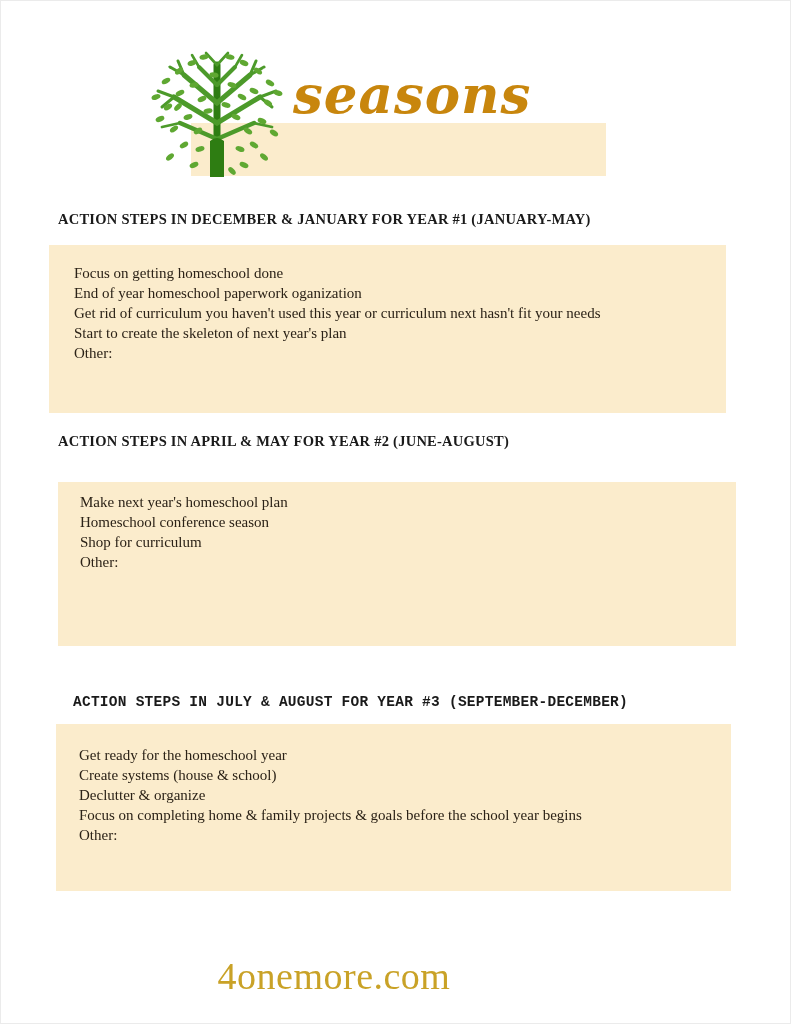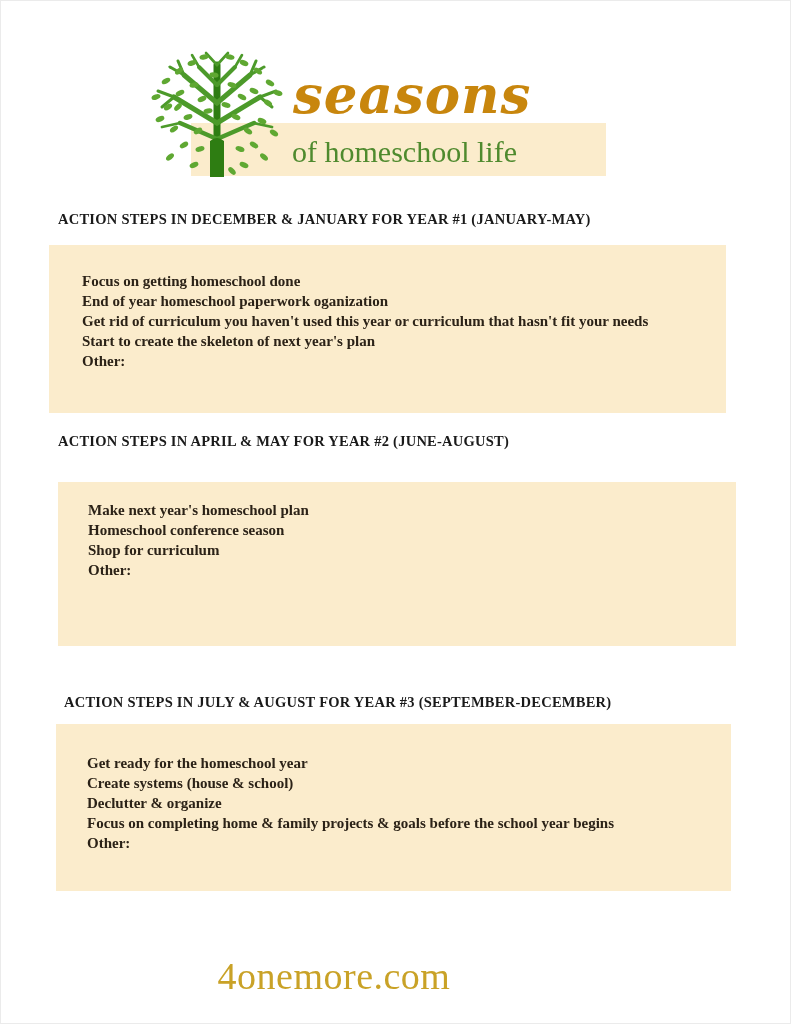--- a/index.html
+++ b/index.html
@@ -79,45 +79,44 @@
     font-size: 14.5px;
     letter-spacing: 0.25px;
     white-space: nowrap;
   }
   .section-box {
     position: absolute;
     background: #FBECCC;
   }
   .item-list {
     position: absolute;
-    margin: 16px;
+    margin: 8px;
     padding: 0;
     list-style: none;
-    font-weight: bold;
   }
   .item-list li {
     color: #2b2217;
     font-family: "Liberation Serif", "DejaVu Serif", serif;
     font-size: 15px;
     line-height: 20px;
     white-space: nowrap;
   }
 
   
   #sec1 .section-title { left: 57px; top: 210px; }
   #sec1 .section-box   { left: 48px; top: 244px; width: 677px; height: 168px; }
   #sec1 .item-list     { left: 65px; top: 254px; }
 
   
   #sec2 .section-title { left: 57px; top: 432px; }
   #sec2 .section-box   { left: 57px; top: 481px; width: 678px; height: 164px; }
   #sec2 .item-list     { left: 71px; top: 483px; }
 
   
-  #sec3 .section-title { left: 63px; top: 693px; }
+  #sec3 .section-title { left: 72px; top: 693px; font-family: Liberation Mono, monospace; }
   #sec3 .section-box   { left: 55px; top: 723px; width: 675px; height: 167px; }
   #sec3 .item-list     { left: 70px; top: 736px; }
 
   
   .footer-site {
     position: absolute;
     left: 0;
     top: 952px;
     width: 666px;
     text-align: center;
@@ -207,30 +206,29 @@
           <ellipse cx="88" cy="126" rx="4.6" ry="2.6" transform="rotate(46 88 126)"></ellipse>
           <ellipse cx="34" cy="62" rx="4.6" ry="2.6" transform="rotate(-44 34 62)"></ellipse>
           <ellipse cx="70" cy="30" rx="4.6" ry="2.6" transform="rotate(6 70 30)"></ellipse>
           <ellipse cx="64" cy="66" rx="4.6" ry="2.6" transform="rotate(-12 64 66)"></ellipse>
           <ellipse cx="82" cy="60" rx="4.6" ry="2.6" transform="rotate(16 82 60)"></ellipse>
         </g>
       </svg>
     </span>
 
     <div class="brand-script">seasons</div>
-    <div class="brand-sub">of homeschool life</div>
   </div>
 
   <div class="section" id="sec1">
     <div class="section-title">ACTION STEPS IN DECEMBER &amp; JANUARY FOR YEAR #1 (JANUARY-MAY)</div>
     <div class="section-box"></div>
     <ul class="item-list">
       <li>Focus on getting homeschool done</li>
       <li>End of year homeschool paperwork oganization</li>
-      <li>Get rid of curriculum you haven't used this year or curriculum that hasn't fit your needs</li>
+      <li>Get rid of curriculum you haven't used this year or curriculum next hasn't fit your needs</li>
       <li>Start to create the skeleton of next year's plan</li>
       <li>Other:</li>
     </ul>
   </div>
 
   <div class="section" id="sec2">
     <div class="section-title">ACTION STEPS IN APRIL &amp; MAY FOR YEAR #2 (JUNE-AUGUST)</div>
     <div class="section-box"></div>
     <ul class="item-list">
       <li>Make next year's homeschool plan</li>

